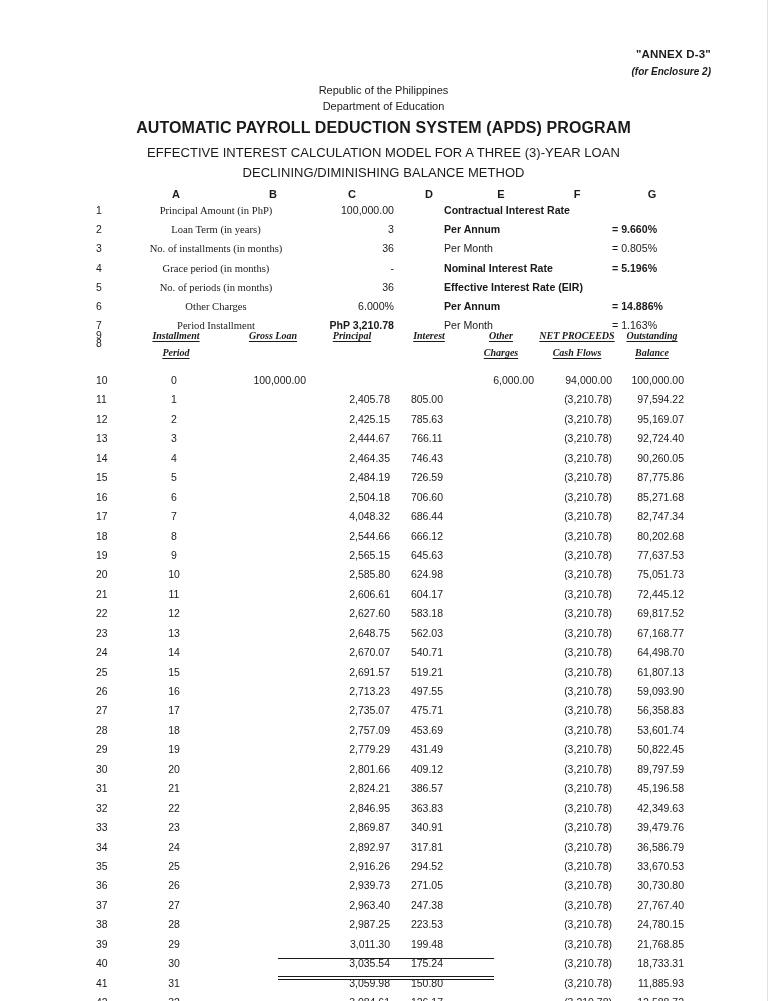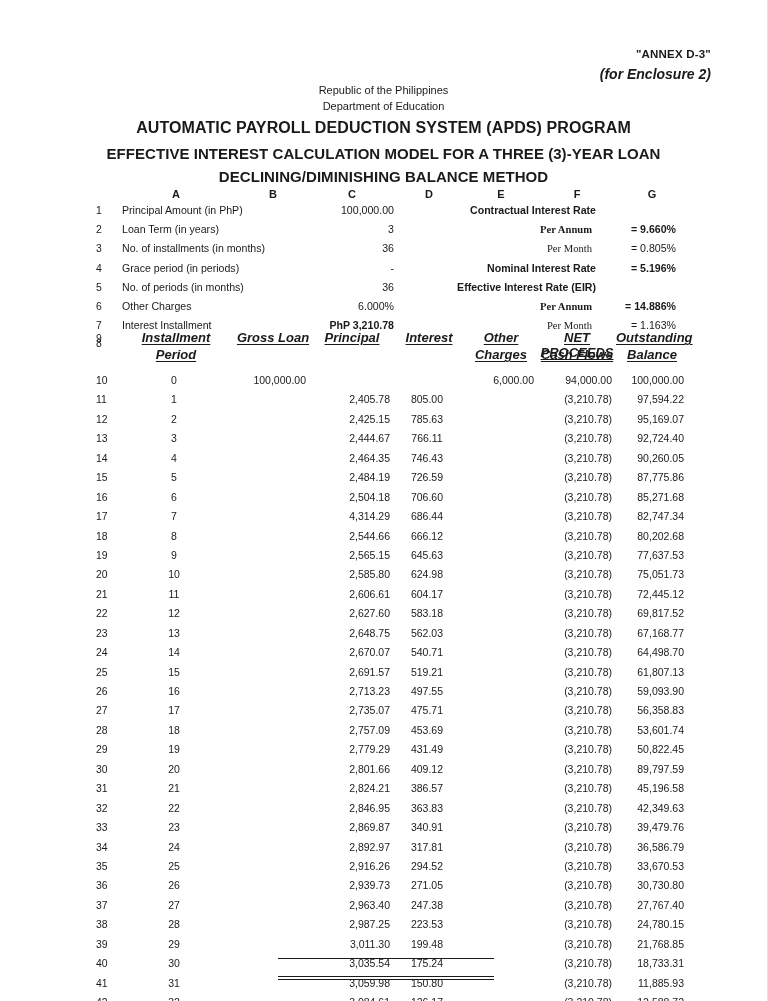--- a/index.html
+++ b/index.html
@@ -29,21 +29,21 @@
     right: 56px;
     text-align: right;
     line-height: 1.55;
   }
   .annex-title {
     font-size: 11.5px;
     font-weight: bold;
     letter-spacing: .2px;
   }
   .annex-sub {
-    font-size: 14px;
+    font-size: 10px;
     font-weight: bold;
     font-style: italic;
   }
 
   
   .heading {
     position: absolute;
     left: 0; right: 0;
     top: 82px;
     text-align: center;
@@ -56,22 +56,22 @@
     font-weight: bold;
     letter-spacing: .1px;
     margin-top: 1px;
   }
   .subheading {
     position: absolute;
     left: 0; right: 0;
     top: 143px;
     text-align: center;
     line-height: 1.5;
-    font-size: 15px;
-    font-weight: bold;
+    font-size: 13px;
+    font-weight: normal;
     letter-spacing: .05px;
   }
 
   
   .sheet {
     position: absolute;
     left: 96px;
     top: 188px;
     width: 600px;
   }
@@ -101,52 +101,53 @@
   .colhdr .colB,
   .colhdr .colC,
   .colhdr .colD,
   .colhdr .colE,
   .colhdr .colF,
   .colhdr .colG { text-align: center; }
   .bold { font-weight: bold; }
 
   .p-lbl-wide {
     flex: 0 0 194px; width: 194px;
-    text-align: left; padding-left: 6px;
+    text-align: center; padding-left: 6px; font-family: Liberation Serif, serif;
   }
   .p-val {
     flex: 0 0 84px; width: 84px;
     text-align: right;
   }
   .p-gap { flex: 0 0 50px; width: 50px; }
   .p-rlbl {
     flex: 0 0 152px; width: 152px;
-    text-align: right;
-  }
-  .p-rlbl.right { text-align: right; padding-right: 4px; font-family: Liberation Serif, serif; }
+    text-align: left;
+  }
+  .p-rlbl.right { padding-right: 4px; }
   .p-req {
     flex: 0 0 80px; width: 80px;
-    text-align: right;
+    text-align: left;
     padding-left: 16px;
   }
 
   
   .thead {
     position: absolute;
     left: 96px;
     top: 330px;
     width: 600px;
   }
   .thead .row { height: 17px; }
   .th {
-    font-size: 13px;
+    font-size: 10px;
     font-weight: bold;
     font-style: italic;
     text-decoration: underline;
     text-underline-offset: 2px;
+    font-family: Liberation Serif, serif;
   }
   .thead .colA { text-align: center; padding-left: 0; }
   .thead .colB,
   .thead .colC,
   .thead .colD,
   .thead .colE,
   .thead .colF,
   .thead .colG { text-align: center; }
 
   
@@ -239,21 +240,21 @@
         <div class="row param">
           <span class="rownum">3</span>
           <span class="p-lbl-wide">No. of installments (in months)</span>
           <span class="p-val">36</span>
           <span class="p-gap"></span>
           <span class="p-rlbl right">Per Month</span>
           <span class="p-req">= 0.805%</span>
         </div>
         <div class="row param">
           <span class="rownum">4</span>
-          <span class="p-lbl-wide">Grace period (in periods)</span>
+          <span class="p-lbl-wide">Grace period (in months)</span>
           <span class="p-val">-</span>
           <span class="p-gap"></span>
           <span class="p-rlbl bold">Nominal Interest Rate</span>
           <span class="p-req bold">= 5.196%</span>
         </div>
         <div class="row param">
           <span class="rownum">5</span>
           <span class="p-lbl-wide">No. of periods (in months)</span>
           <span class="p-val">36</span>
           <span class="p-gap"></span>
@@ -263,21 +264,21 @@
         <div class="row param">
           <span class="rownum">6</span>
           <span class="p-lbl-wide">Other Charges</span>
           <span class="p-val">6.000%</span>
           <span class="p-gap"></span>
           <span class="p-rlbl right bold">Per Annum</span>
           <span class="p-req bold">= 14.886%</span>
         </div>
         <div class="row param">
           <span class="rownum">7</span>
-          <span class="p-lbl-wide">Interest Installment</span>
+          <span class="p-lbl-wide">Period Installment</span>
           <span class="p-val bold">PhP 3,210.78</span>
           <span class="p-gap"></span>
           <span class="p-rlbl right">Per Month</span>
           <span class="p-req">= 1.163%</span>
         </div>
         <div class="row param">
           <span class="rownum">8</span>
           <span class="p-lbl-wide"></span>
           <span class="p-val"></span>
           <span class="p-gap"></span>
@@ -378,21 +379,21 @@
         <span class="colC cell-pad-r">2,504.18</span>
         <span class="colD cell-pad-r">706.60</span>
         <span class="colE cell-pad-r"></span>
         <span class="colF cell-pad-r">(3,210.78)</span>
         <span class="colG cell-pad-r">85,271.68</span>
       </div>
       <div class="row">
         <span class="rownum">17</span>
         <span class="colA cell-pad-r">7</span>
         <span class="colB cell-pad-r"></span>
-        <span class="colC cell-pad-r">4,314.29</span>
+        <span class="colC cell-pad-r">4,048.32</span>
         <span class="colD cell-pad-r">686.44</span>
         <span class="colE cell-pad-r"></span>
         <span class="colF cell-pad-r">(3,210.78)</span>
         <span class="colG cell-pad-r">82,747.34</span>
       </div>
       <div class="row">
         <span class="rownum">18</span>
         <span class="colA cell-pad-r">8</span>
         <span class="colB cell-pad-r"></span>
         <span class="colC cell-pad-r">2,544.66</span>

